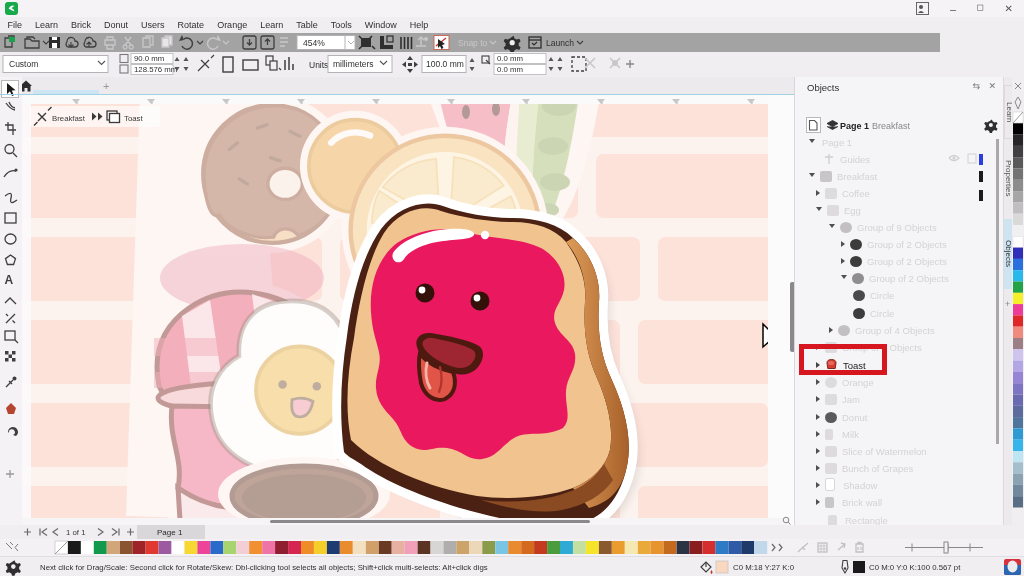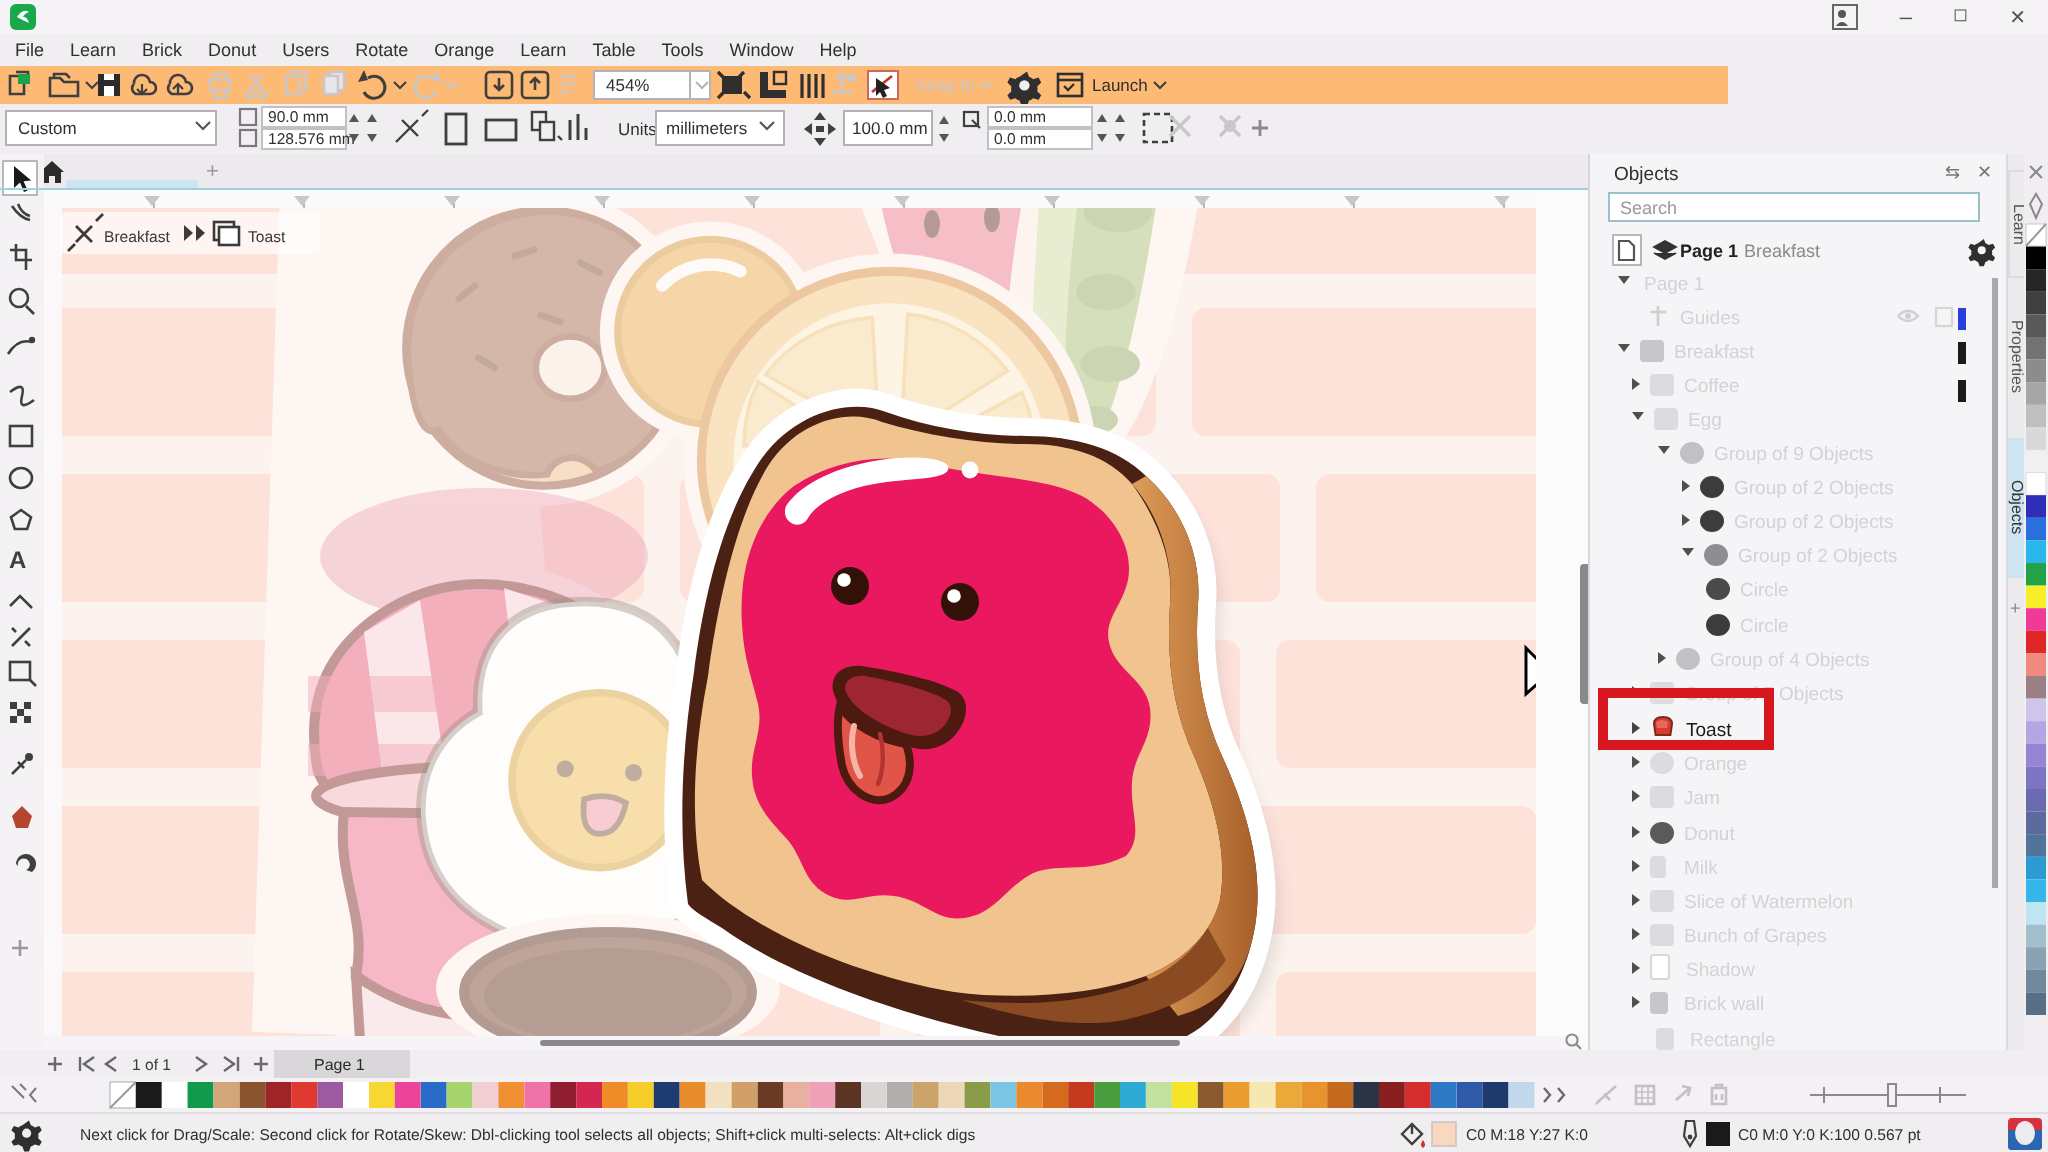--- a/index.html
+++ b/index.html
@@ -6,21 +6,21 @@
 #app{position:relative;width:1024px;height:576px;overflow:hidden;
   font-family:"Liberation Sans",sans-serif;background:#f0eef1;font-size:11px;color:#303030;}
 .abs{position:absolute;}
 
 #titlebar{left:0;top:0;width:1024px;height:17px;background:#f5f3f6;border-bottom:1px solid #e8e6e9;}
 #titlebar .ttl{position:absolute;left:24px;top:4.5px;font-size:8px;color:#4a4a4a;}
 
 #menubar{left:0;top:17px;width:1024px;height:16px;background:#f0eef1;}
 #menubar span{display:inline-block;padding:3px 6.5px;font-size:9px;color:#303030;}
 
-#toolbar{left:0;top:33px;width:864px;height:19px;background:#fdba74;border-bottom:5px solid #4d7c0f;}
+#toolbar{left:0;top:33px;width:940px;height:19px;background:#a3a3a3;border-bottom:5px solid #4d7c0f;}
 
 #propbar{left:0;top:52px;width:1024px;height:25px;background:#f0eef1;border-bottom:1px solid #e2e0e3;}
 
 #tabrow{left:0;top:77px;width:1024px;height:18px;background:#eceaed;}
 #doctab{position:absolute;left:33px;top:13px;width:66px;height:18px;background:#cde4f2;border-bottom:1.5px solid #6fb4d8;font-size:8.5px;color:#303030;}
 
 #hruler{left:22px;top:95px;width:768px;height:9px;background:#fbfafb;border-bottom:1px solid #e7e5e8;}
 
 #toolbox{left:0;top:77px;width:22px;height:448px;background:#f4f2f5;}
 
@@ -444,21 +444,20 @@
       <path d="M0,0 L0,17 L4,13.5 L7,20 L9.5,19 L6.7,12.6 L12,12 Z" fill="#fff" stroke="#000" stroke-width="1.1"></path>
     </g>
   </svg>
   </div>
   <div class="abs" style="left:768px;top:95px;width:26px;height:445px;background:#fcfbfc"></div>
   <div class="abs" style="left:790px;top:282px;width:4.5px;height:70px;background:#8a888b;border-radius:2px"></div>
   <div class="abs" id="docker">
     <div class="hd">Objects</div>
     <span style="position:absolute;right:24px;top:4px;color:#777;font-size:9px">⇆</span>
     <span style="position:absolute;right:8px;top:4px;color:#777;font-size:9px">✕</span>
-    <div id="search">Search</div>
     <div id="pgrow">
       <svg width="209" height="21">
         <rect x="11.5" y="2.5" width="14" height="15" fill="#fff" stroke="#b9b7bb"></rect>
         <path d="M14.5,5.5 h5 l2.5,2.5 v7 h-7.5 z" fill="none" stroke="#555" stroke-width="1.1"></path>
         <path d="M32,8.5 l5.5,-3 5.5,3 -5.5,3 z M32,11.5 l5.5,3 5.5,-3" fill="#333" stroke="#333" stroke-width="0.9" fill-rule="evenodd"></path>
         <text x="45" y="13.5" font-size="9" font-weight="bold" fill="#222">Page 1</text>
         <text x="77" y="13.5" font-size="9" fill="#8a8a8a">Breakfast</text>
         <g fill="#2f2f2f" transform="translate(24,1.2) scale(0.88)">
             <path d="M196.5,3.8 l0.9,2.3 a4,4 0 0 1 1.9,1.1 l2.4,-0.7 1.2,2.1 -1.8,1.8 a4.1,4.1 0 0 1 0,2.2 l1.8,1.8 -1.2,2 -2.4,-0.7 a4,4 0 0 1 -1.9,1.1 l-0.9,2.4 -2.4,0 -0.9,-2.4 a4,4 0 0 1 -1.9,-1.1 l-2.4,0.7 -1.2,-2 1.8,-1.8 a4.1,4.1 0 0 1 0,-2.2 l-1.8,-1.8 1.2,-2.1 2.4,0.7 a4,4 0 0 1 1.9,-1.1 z"></path>
             <circle cx="195.3" cy="10.1" r="2.3" fill="#f5f4f6"></circle>

